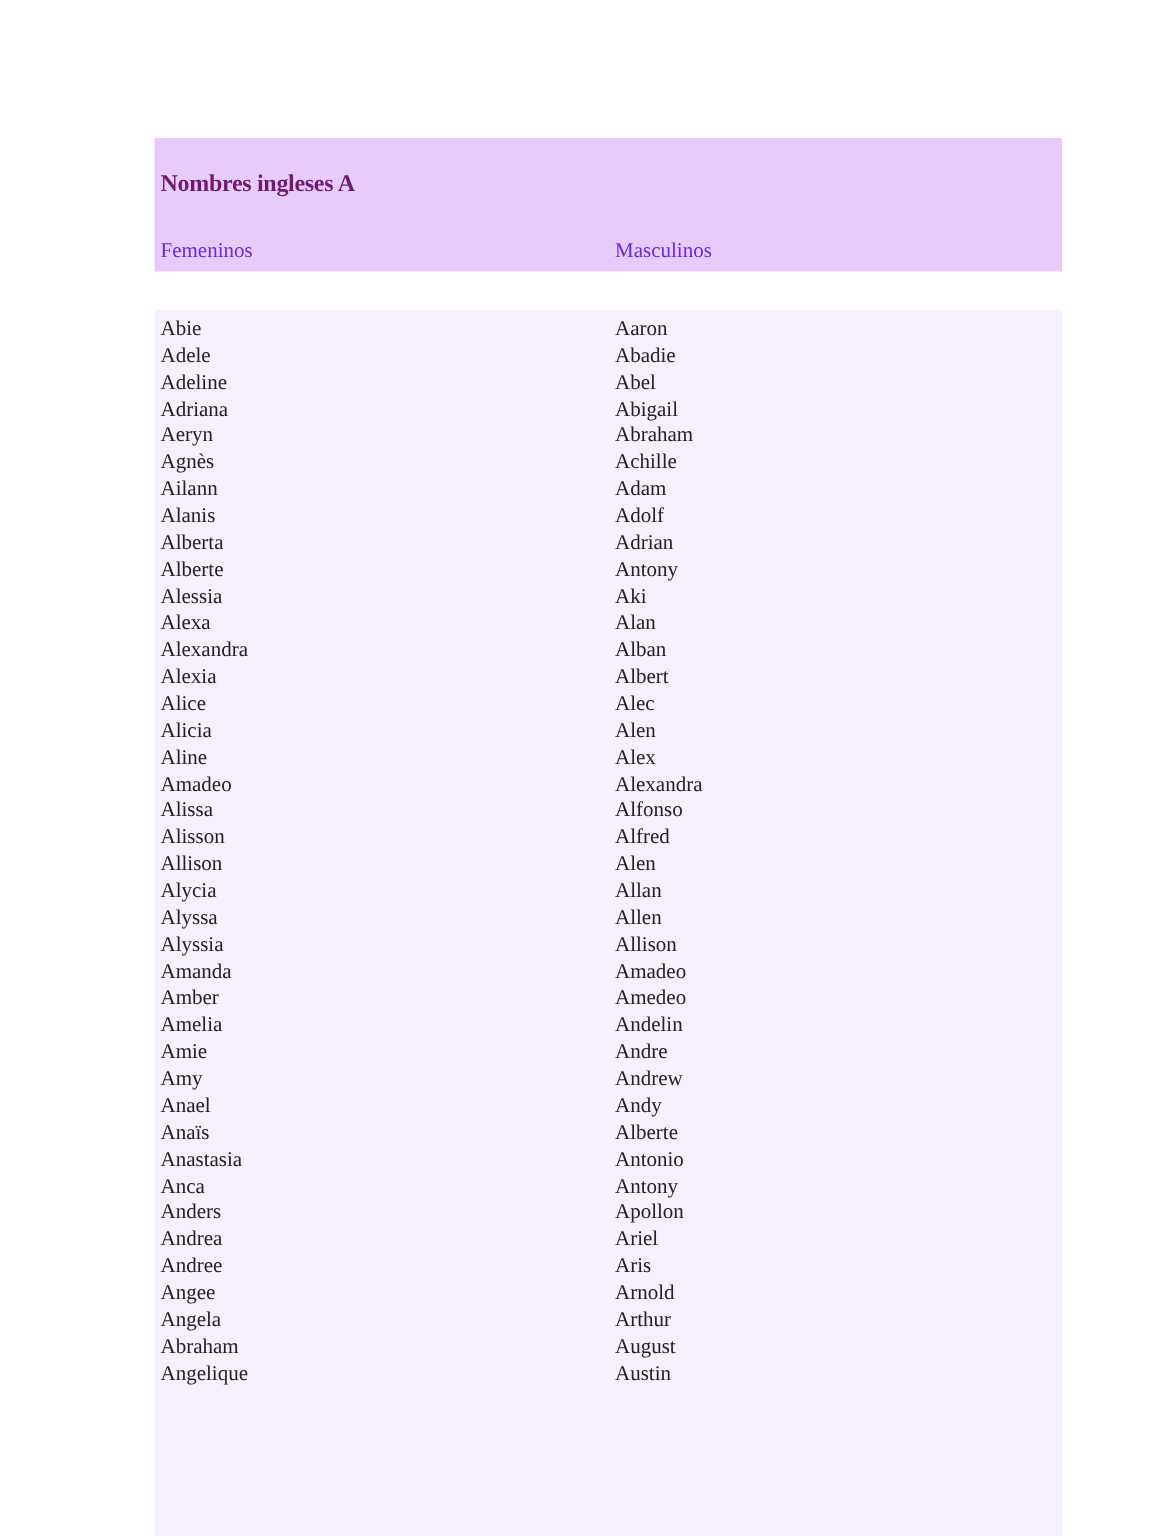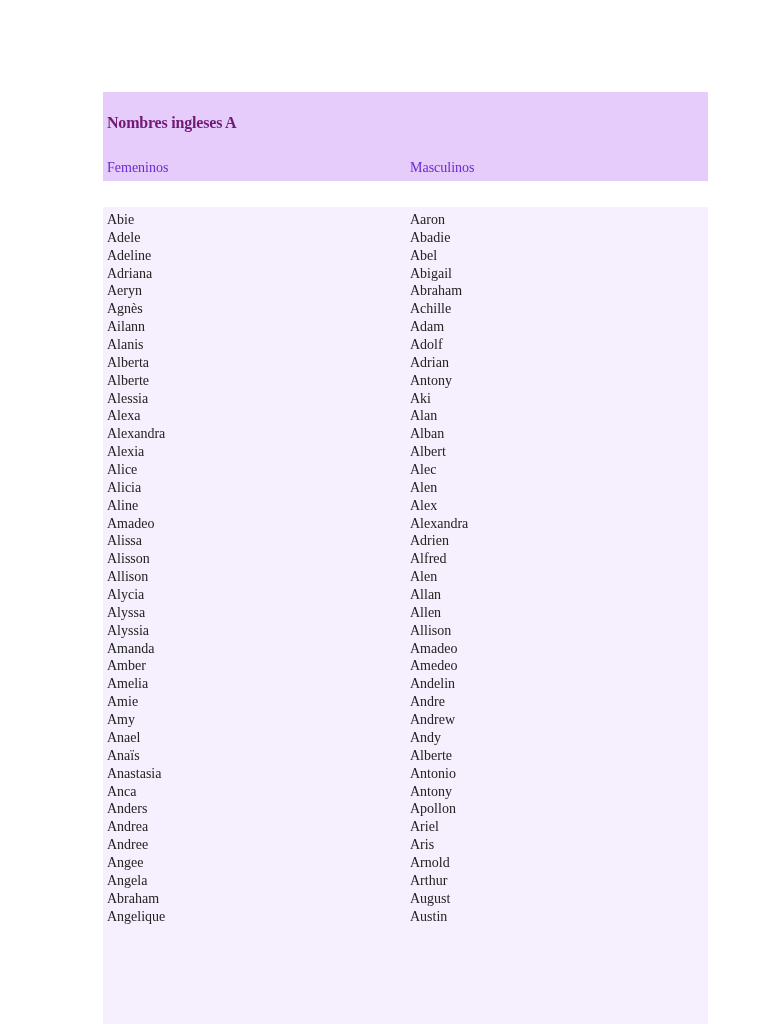--- a/index.html
+++ b/index.html
@@ -130,21 +130,21 @@
       <li>Adrian</li>
       <li>Antony</li>
       <li>Aki</li>
       <li>Alan</li>
       <li>Alban</li>
       <li>Albert</li>
       <li>Alec</li>
       <li>Alen</li>
       <li>Alex</li>
       <li>Alexandra</li>
-      <li>Adrien</li>
+      <li>Alfonso</li>
       <li>Alfred</li>
       <li>Alen</li>
       <li>Allan</li>
       <li>Allen</li>
       <li>Allison</li>
       <li>Amadeo</li>
       <li>Amedeo</li>
       <li>Andelin</li>
       <li>Andre</li>
       <li>Andrew</li>

